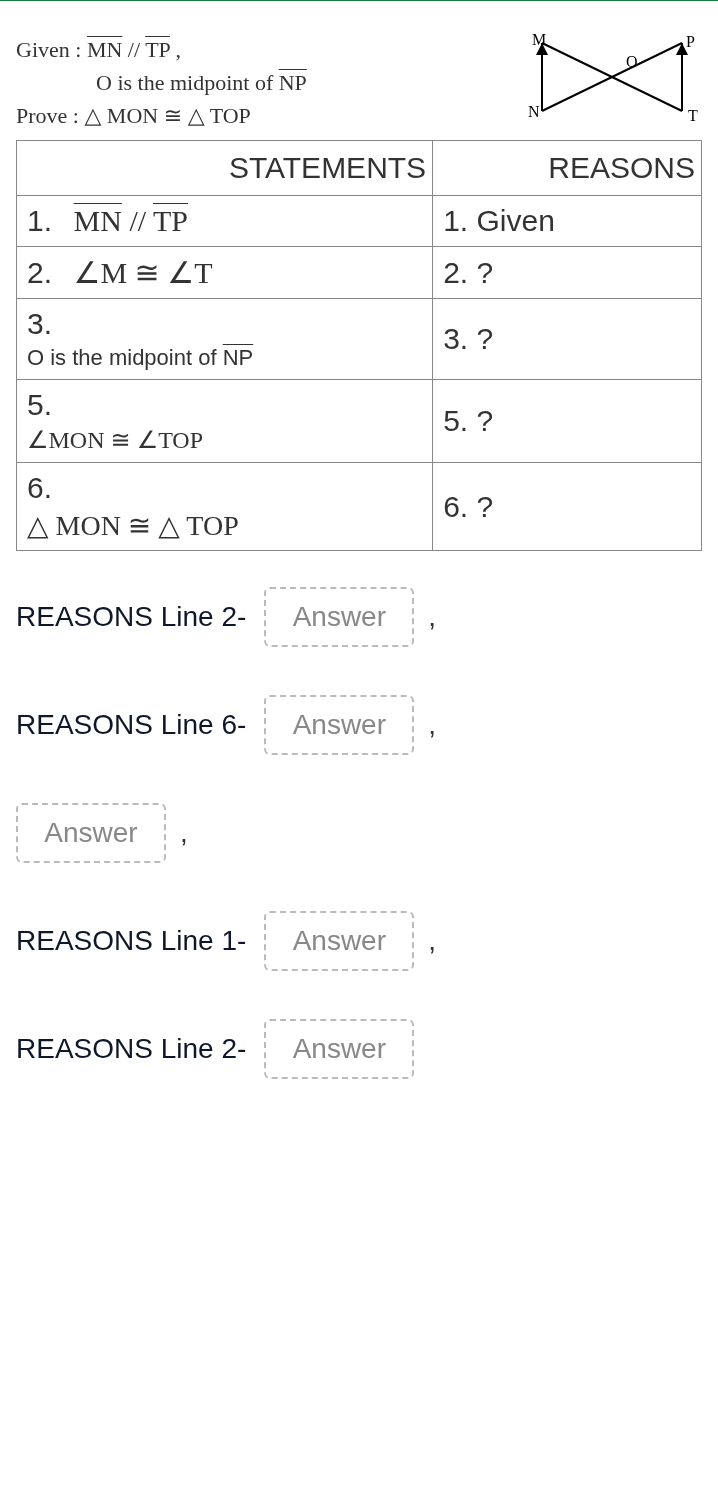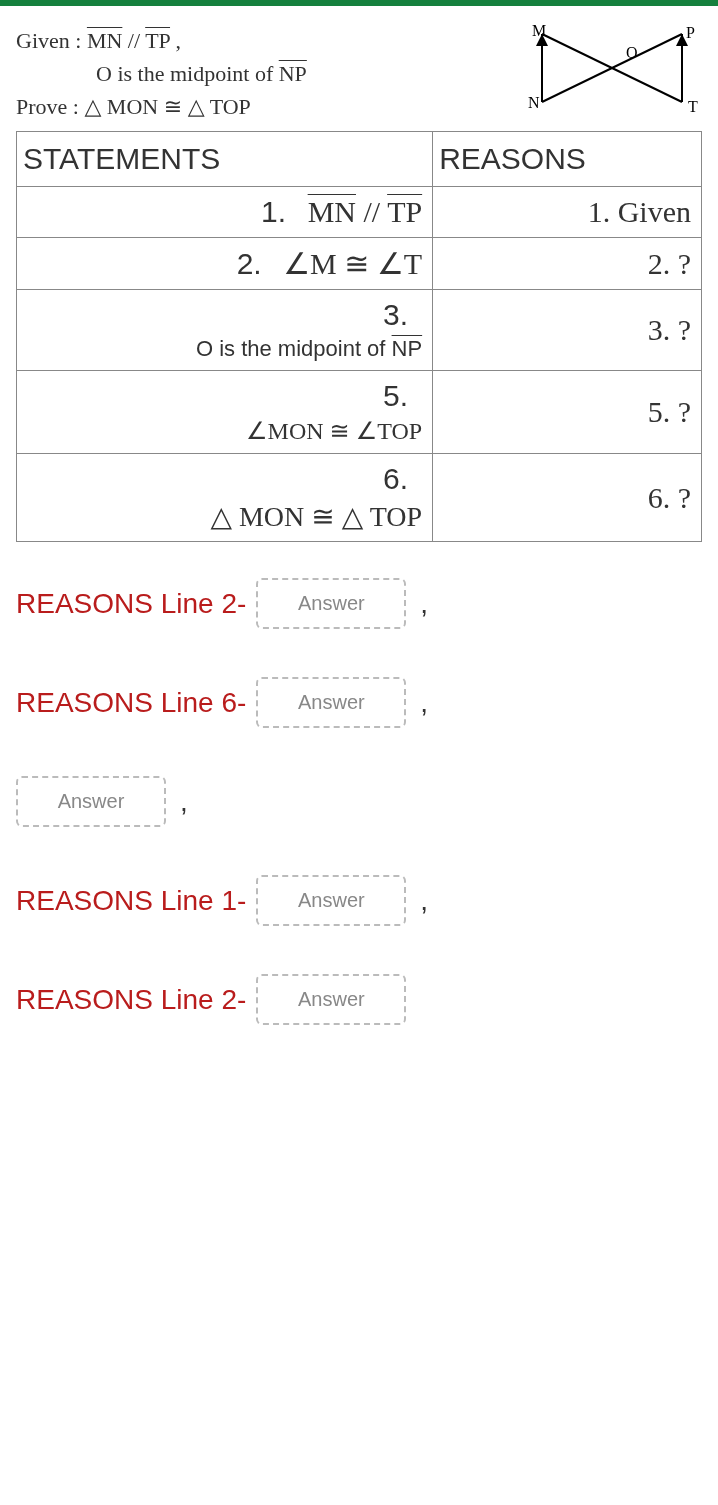--- a/index.html
+++ b/index.html
@@ -5,22 +5,22 @@
   * { box-sizing: border-box; }
   body {
     font-family: Arial, Helvetica, sans-serif;
     margin: 0;
     padding: 0;
     width: 718px;
     color: #333;
     background: #fff;
   }
   .page {
-    padding: 18px 16px 40px 16px;
-    border-top: 6px solid #15803d;
+    padding: 32px 16px 40px 16px;
+    border-top: 1px solid #15803d;
   }
   .top-row {
     display: flex;
     align-items: flex-start;
     gap: 10px;
   }
   .given-block {
     flex: 1;
     font-family: 'Times New Roman', serif;
     font-size: 22px;
@@ -38,69 +38,69 @@
     text-decoration-thickness: 1px;
   }
   table.proof {
     border-collapse: collapse;
     width: 100%;
     margin-top: 8px;
   }
   table.proof th, table.proof td {
     border: 1px solid #888;
     padding: 8px 10px;
-    text-align: right;
+    text-align: left;
     vertical-align: middle;
   }
   table.proof th {
     font-weight: 400;
     font-size: 30px;
-    text-align: left;
+    text-align: right;
     padding: 10px 6px;
   }
   .stmt-cell {
     font-size: 30px;
     font-family: 'Times New Roman', serif;
   }
   .stmt-num {
     font-family: Arial, sans-serif;
     font-size: 30px;
     margin-right: 14px;
   }
   .stmt-sub {
     display: block;
     font-size: 22px;
     font-family: Arial, sans-serif;
     margin-top: 4px;
   }
   .reason-cell {
     font-size: 30px;
-    font-family: Liberation Serif, serif;
+    font-family: Liberation Sans, sans-serif;
   }
   .math { font-family: 'Times New Roman', serif; }
   .italic { font-style: italic; }
   .answers {
     margin-top: 36px;
   }
   .answer-row {
     display: flex;
     align-items: center;
     margin-bottom: 48px;
     font-size: 28px;
   }
   .answer-row:last-child { margin-bottom: 12px; }
   .answer-label {
-    color: #b91c1c;
-    margin-right: 10px;
+    color: #0f172a;
+    margin-right: 18px;
   }
   .answer-box {
     border: 2px dashed #bbb;
     border-radius: 6px;
     color: #888;
-    font-size: 20px;
+    font-size: 28px;
     padding: 12px 18px;
     min-width: 150px;
     text-align: center;
     font-family: Arial, sans-serif;
     background: #fff;
     cursor: pointer;
   }
   .comma { margin-left: 14px; font-size: 28px; color: #333; }
 </style>
 </head>

